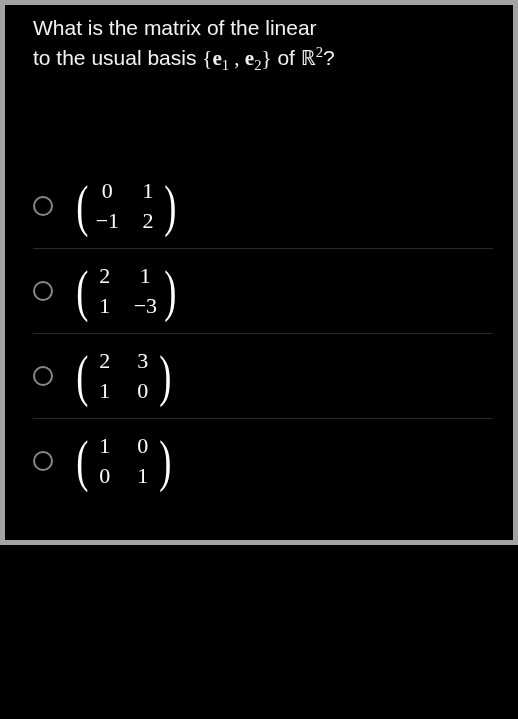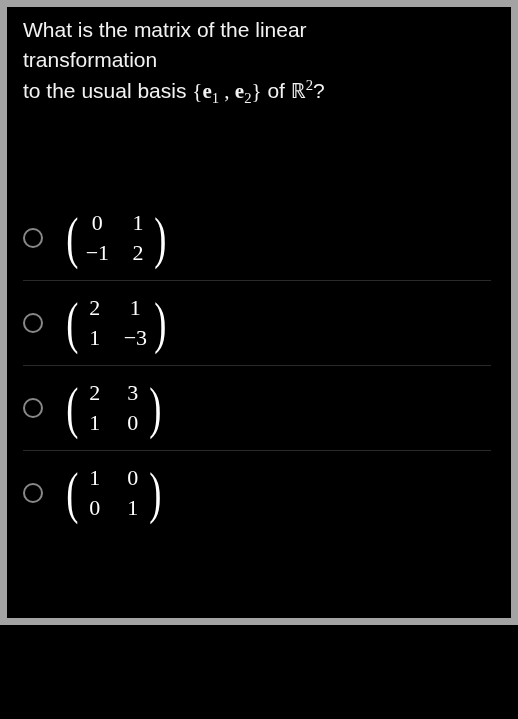--- a/index.html
+++ b/index.html
@@ -6,25 +6,25 @@
     margin: 0;
     padding: 0;
     background: #000;
     color: #eee;
     font-family: Arial, Helvetica, sans-serif;
     width: 518px;
     height: 719px;
     overflow: hidden;
   }
   .container {
-    padding: 8px 20px 0 16px;
+    padding: 8px 20px 0 28px;
     box-sizing: border-box;
     width: 518px;
-    height: 625px;
-    border: 7px solid #a3a3a3;
+    height: 545px;
+    border: 5px solid #a3a3a3;
     position: relative;
   }
   .question {
     font-size: 21px;
     line-height: 1.45;
     color: #f2f2f2;
     margin-bottom: 90px;
   }
   .math {
     font-family: "Cambria Math", "Times New Roman", Georgia, serif;
@@ -86,21 +86,20 @@
     font-family: "Cambria Math","Segoe UI Symbol","Times New Roman",serif;
   }
 </style>
 </head>
 <body>
 
 <div class="container">
 
   <div class="question">
     <span class="qline">What is the matrix of the linear</span>
-    <span class="qline">transformation</span>
     <span class="qline">
       <span>to the usual basis </span><span class="math">{<span style="font-weight:bold">e</span><sub>1</sub> , <span style="font-weight:bold">e</span><sub>2</sub>}</span><span> of </span><span class="math bb">ℝ</span><sup class="math">2</sup><span>?</span>
     </span>
   </div>
 
   <div class="options">
 
     <div class="option">
       <div class="radio"></div>
       <div class="matrix">

